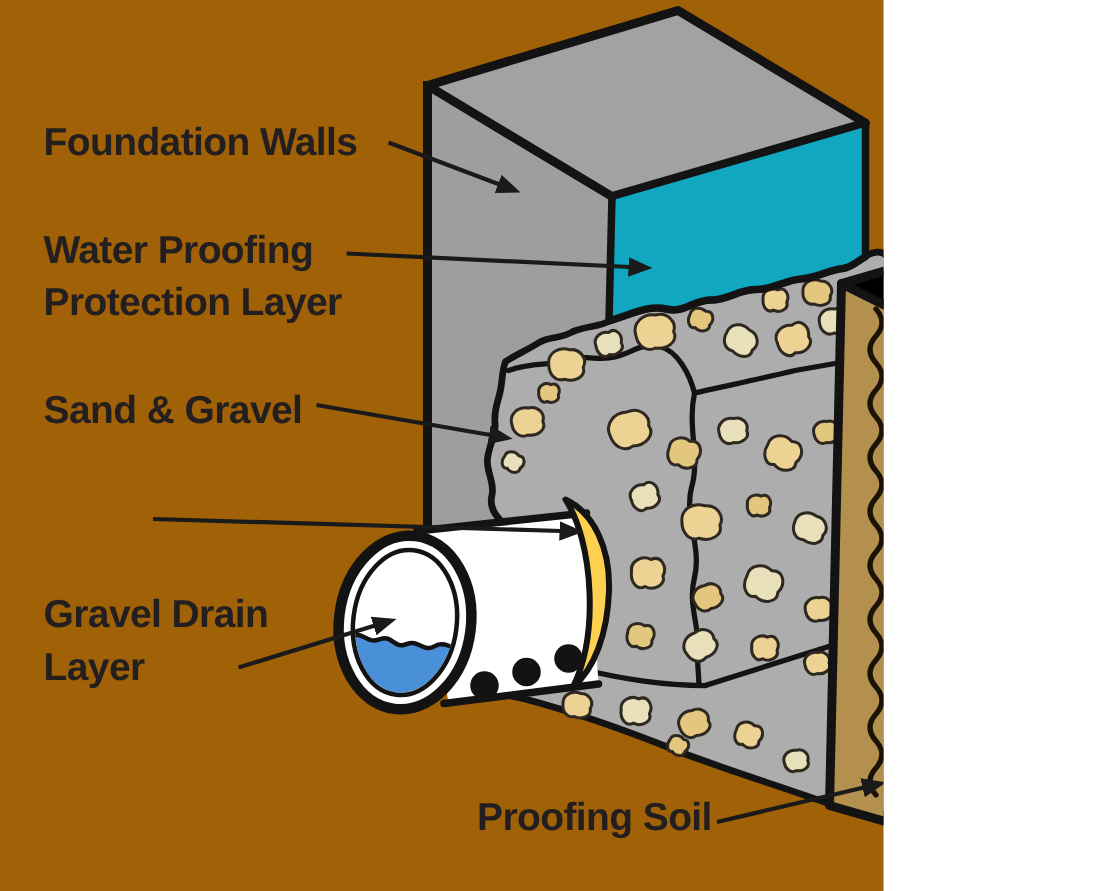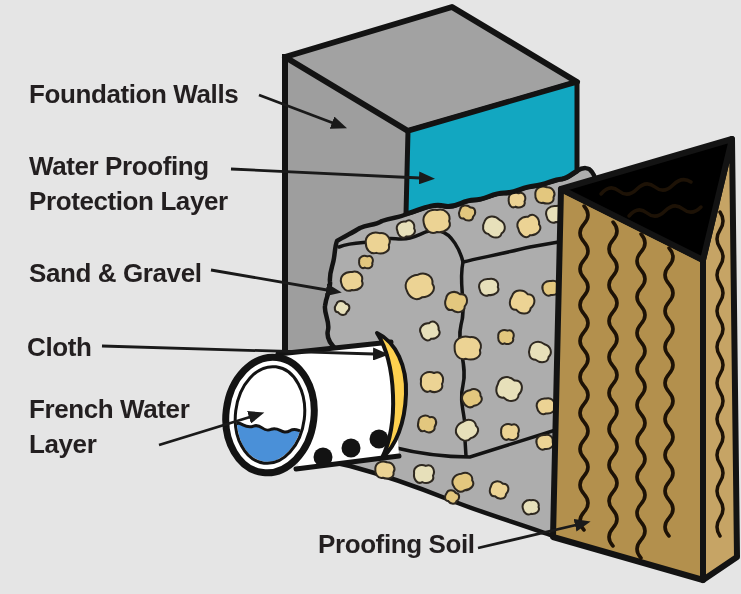--- a/index.html
+++ b/index.html
@@ -1,16 +1,16 @@
 <!DOCTYPE html>
 <html><head>
 <meta charset="utf-8">
 <style>
   html,body{margin:0;padding:0;background:#ffffff;}
-  .stage{position:relative;width:741px;height:594px;background:#e5e5e5;overflow:hidden;
+  .stage{position:relative;width:589px;height:594px;background:#a16207;overflow:hidden;
          font-family:"Liberation Sans",sans-serif;}
   .stage svg{position:absolute;left:0;top:0;}
   .lbl{position:absolute;font-weight:700;font-size:26px;line-height:35px;
        color:#231f20;letter-spacing:-0.4px;white-space:nowrap;}
   .outline{stroke:#131313;}
 </style>
 </head>
 <body>
 
 <div class="stage">
@@ -135,20 +135,19 @@
     <line x1="478" y1="548" x2="576" y2="525" marker-end="url(#arrow)"></line>
   </g>
 </svg>
 
 <div class="lbl" style="left:29px;top:77px">Foundation Walls</div>
 <div class="lbl" style="left:29px;top:256px">Sand &amp; Gravel</div>
 <div class="lbl" style="left:29px;top:149px">
   <div>Water Proofing</div>
   <div>Protection Layer</div>
 </div>
-<div class="lbl" style="left:27px;top:330px">Cloth</div>
 <div class="lbl" style="left:29px;top:392px">
-  <div>French Water</div>
+  <div>Gravel Drain</div>
   <div>Layer</div>
 </div>
 <div class="lbl" style="left:318px;top:527px">Proofing Soil</div>
 
 </div>
 
 </body></html>

